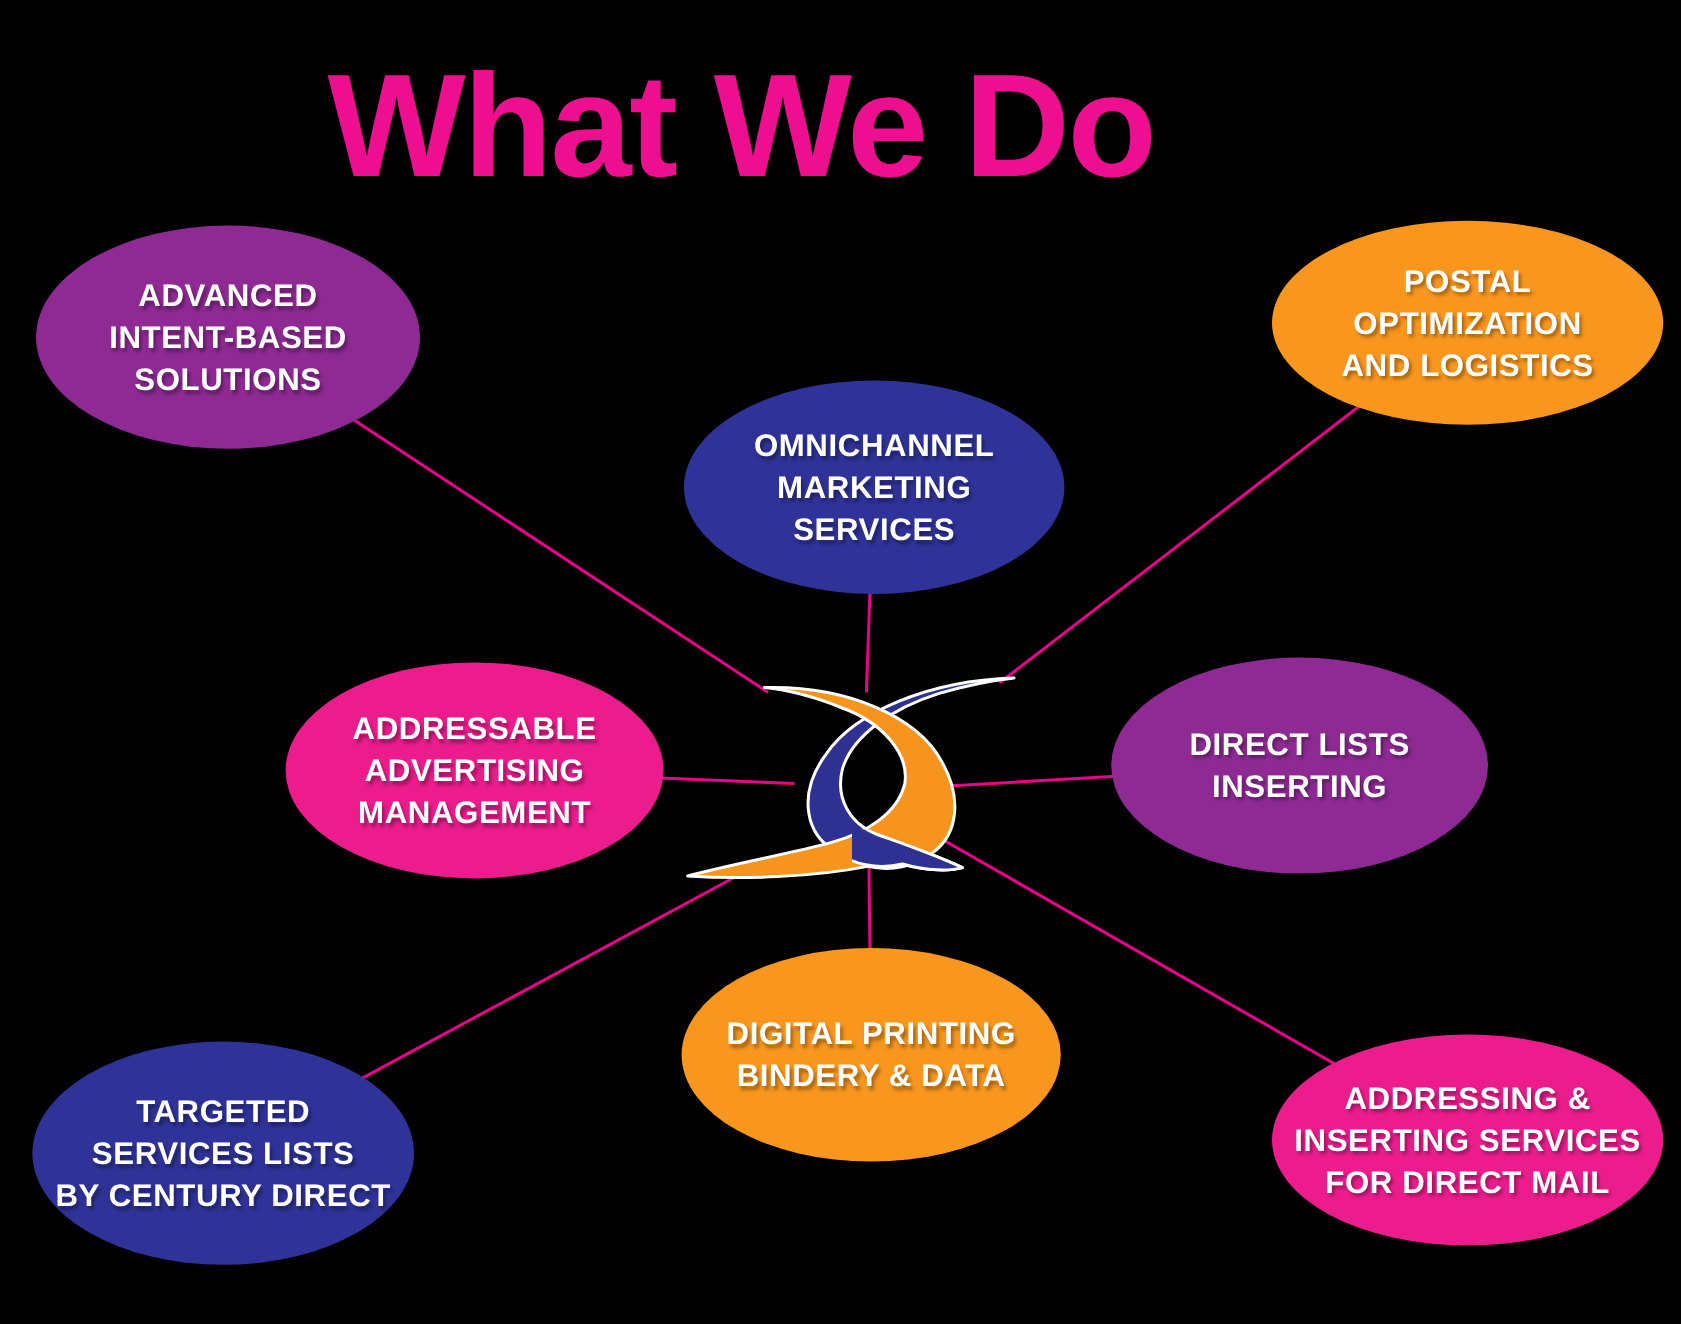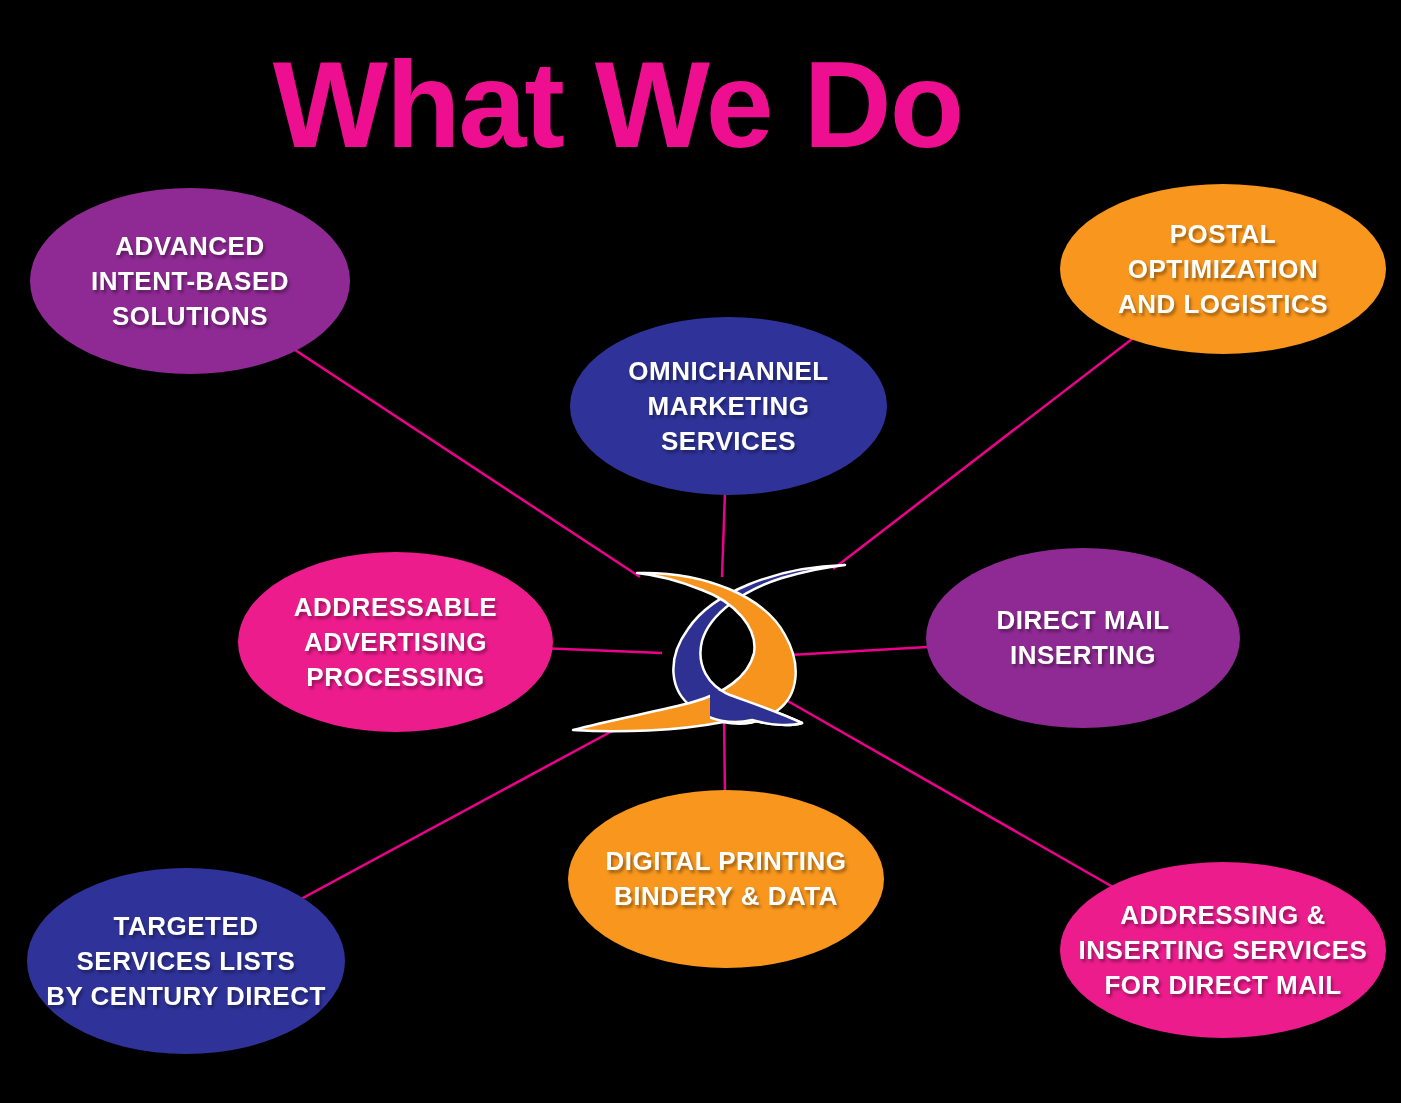--- a/index.html
+++ b/index.html
@@ -89,27 +89,27 @@
       <span>POSTAL</span>
       <span>OPTIMIZATION</span>
       <span>AND LOGISTICS</span>
     </div>
   </div>
 
   <div class="node n3 pink">
     <div class="label">
       <span>ADDRESSABLE</span>
       <span>ADVERTISING</span>
-      <span>PROCESSING</span>
+      <span>MANAGEMENT</span>
     </div>
   </div>
 
   <div class="node n4 purple">
     <div class="label">
-      <span>DIRECT MAIL</span>
+      <span>DIRECT LISTS</span>
       <span>INSERTING</span>
     </div>
   </div>
 
   <div class="node n5 blue">
     <div class="label">
       <span>TARGETED</span>
       <span>SERVICES LISTS</span>
       <span>BY CENTURY DIRECT</span>
     </div>

